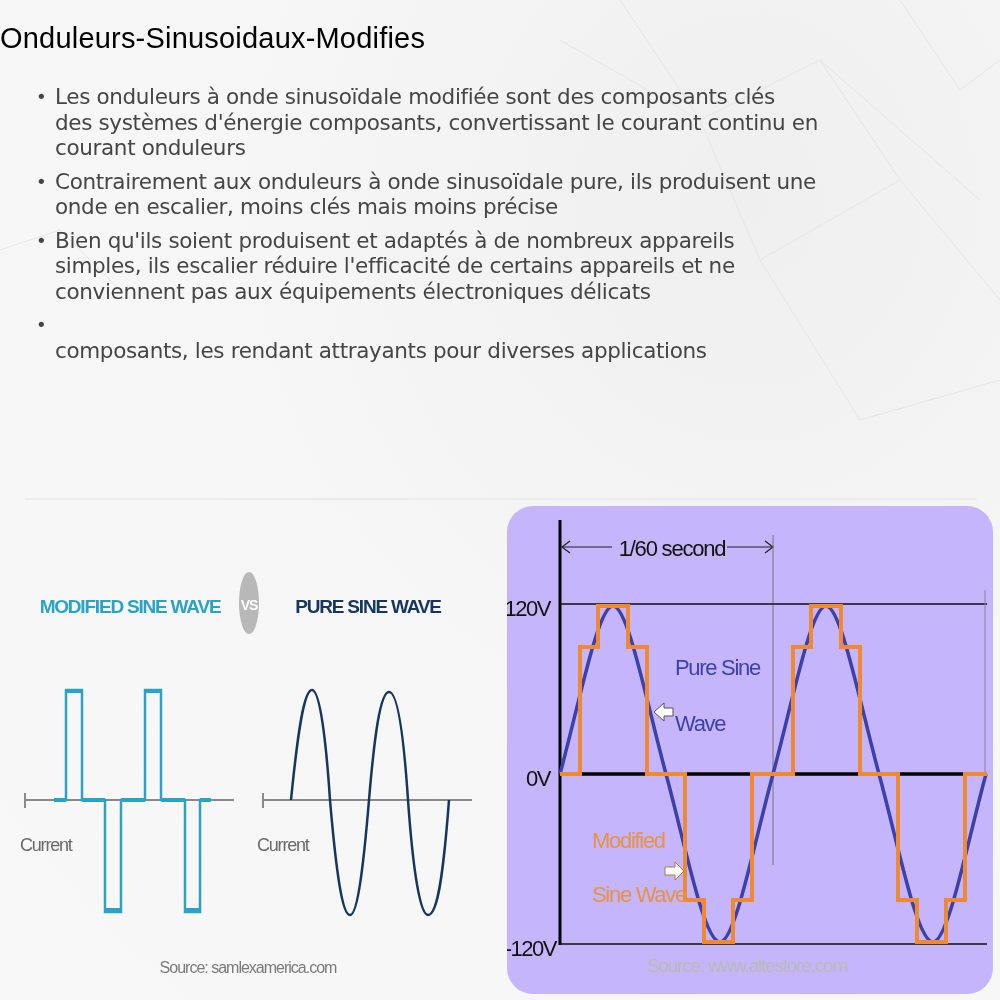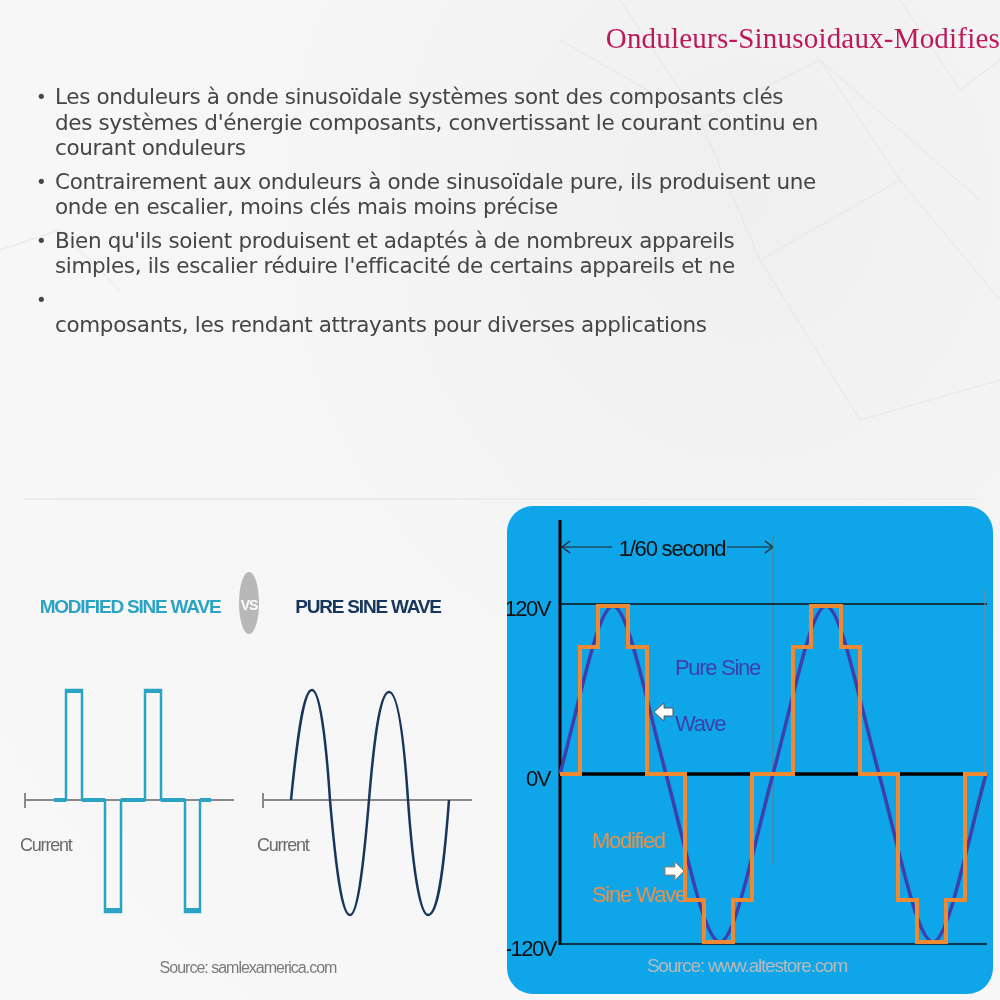--- a/index.html
+++ b/index.html
@@ -4,39 +4,39 @@
 <style>
   html, body { margin:0; padding:0; }
   body {
     width:1000px; height:1000px; overflow:hidden; position:relative;
     background: radial-gradient(ellipse at 75% 20%, #efefef 0%, #f6f6f6 45%, #f8f8f8 100%);
     font-family: "Liberation Sans", "DejaVu Sans", sans-serif;
     color:#474747;
   }
   .bg-lines { position:absolute; left:0; top:0; width:1000px; height:480px; pointer-events:none; }
   .title {
-    position:absolute; left:0; right:0; top:22px; text-align:right;
-    font-family: Liberation Serif, serif; font-size:29px; font-weight:400; color:#be185d;
+    position:absolute; left:0; right:0; top:22px; text-align:left;
+    font-family: Liberation Sans, sans-serif; font-size:29px; font-weight:400; color:#000000;
     letter-spacing:0.2px;
   }
   .bullets { position:absolute; left:33px; top:84px; width:940px; margin:0; padding:0; list-style:none; }
   .bullets li {
     position:relative; padding-left:22px; font-family:"DejaVu Sans", sans-serif;
     font-size:21.5px; line-height:25.5px; color:#454545; margin-bottom:8px; letter-spacing:-0.35px;
   }
   .bullets li .dot {
     position:absolute; left:3px; top:0; font-size:18px;
   }
   .sep {
     position:absolute; left:25px; top:498px; width:952px; height:2px; background:#ececec;
   }
   .left-panel { position:absolute; left:0; top:505px; width:500px; height:495px; }
   .right-panel {
     position:absolute; left:507px; top:506px; width:486px; height:488px;
-    background:#0ea5e9; border-radius:26px;
+    background:#c4b5fd; border-radius:26px;
   }
   svg text { font-family: "Liberation Sans", "DejaVu Sans", sans-serif; }
 </style>
 </head>
 <body>
 
 <svg class="bg-lines" viewBox="0 0 1000 480">
   <g stroke="#e2e2e2" stroke-width="1" fill="none" opacity="0.8">
     <path d="M620 0 L700 120 L820 60 L980 200"></path>
     <path d="M700 120 L760 260 L900 180 L1000 300"></path>
@@ -46,33 +46,34 @@
     <path d="M900 0 L960 90 L1000 60"></path>
     <path d="M0 250 L60 230 L120 290"></path>
   </g>
 </svg>
 
 <div class="title">Onduleurs-Sinusoidaux-Modifies</div>
 
 <ul class="bullets">
   <li>
     <span class="dot">•</span>
-    <span>Les onduleurs à onde sinusoïdale systèmes sont des composants clés</span><br>
+    <span>Les onduleurs à onde sinusoïdale modifiée sont des composants clés</span><br>
     <span>des systèmes d'énergie composants, convertissant le courant continu en</span><br>
     <span>courant onduleurs</span>
   </li>
   <li>
     <span class="dot">•</span>
     <span>Contrairement aux onduleurs à onde sinusoïdale pure, ils produisent une</span><br>
     <span>onde en escalier, moins clés mais moins précise</span>
   </li>
   <li>
     <span class="dot">•</span>
     <span>Bien qu'ils soient produisent et adaptés à de nombreux appareils</span><br>
     <span>simples, ils escalier réduire l'efficacité de certains appareils et ne</span><br>
+    <span>conviennent pas aux équipements électroniques délicats</span>
   </li>
   <li>
     <span class="dot">•</span>
     <br>
     <span>composants, les rendant attrayants pour diverses applications</span>
   </li>
 </ul>
 
 <div class="sep"></div>
 

